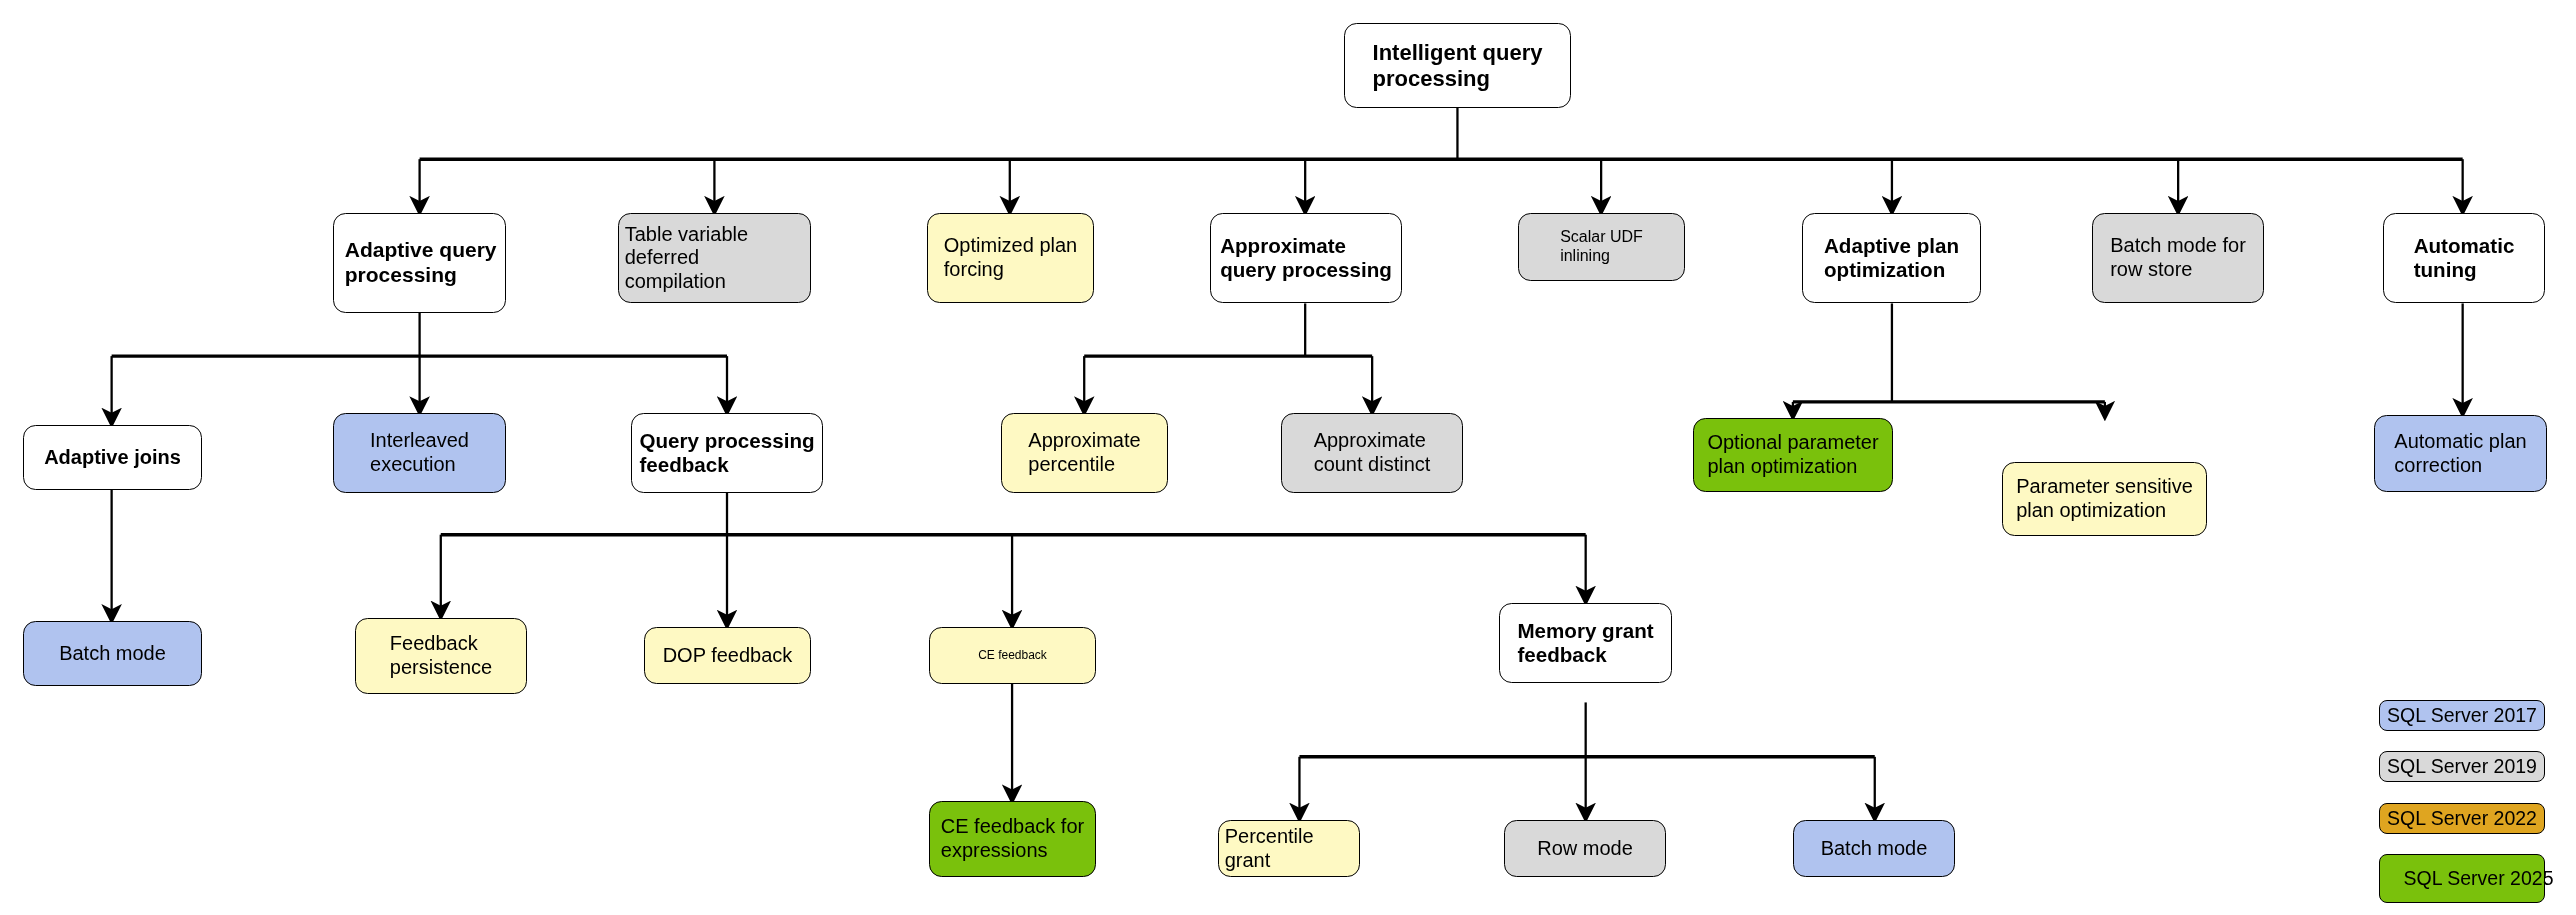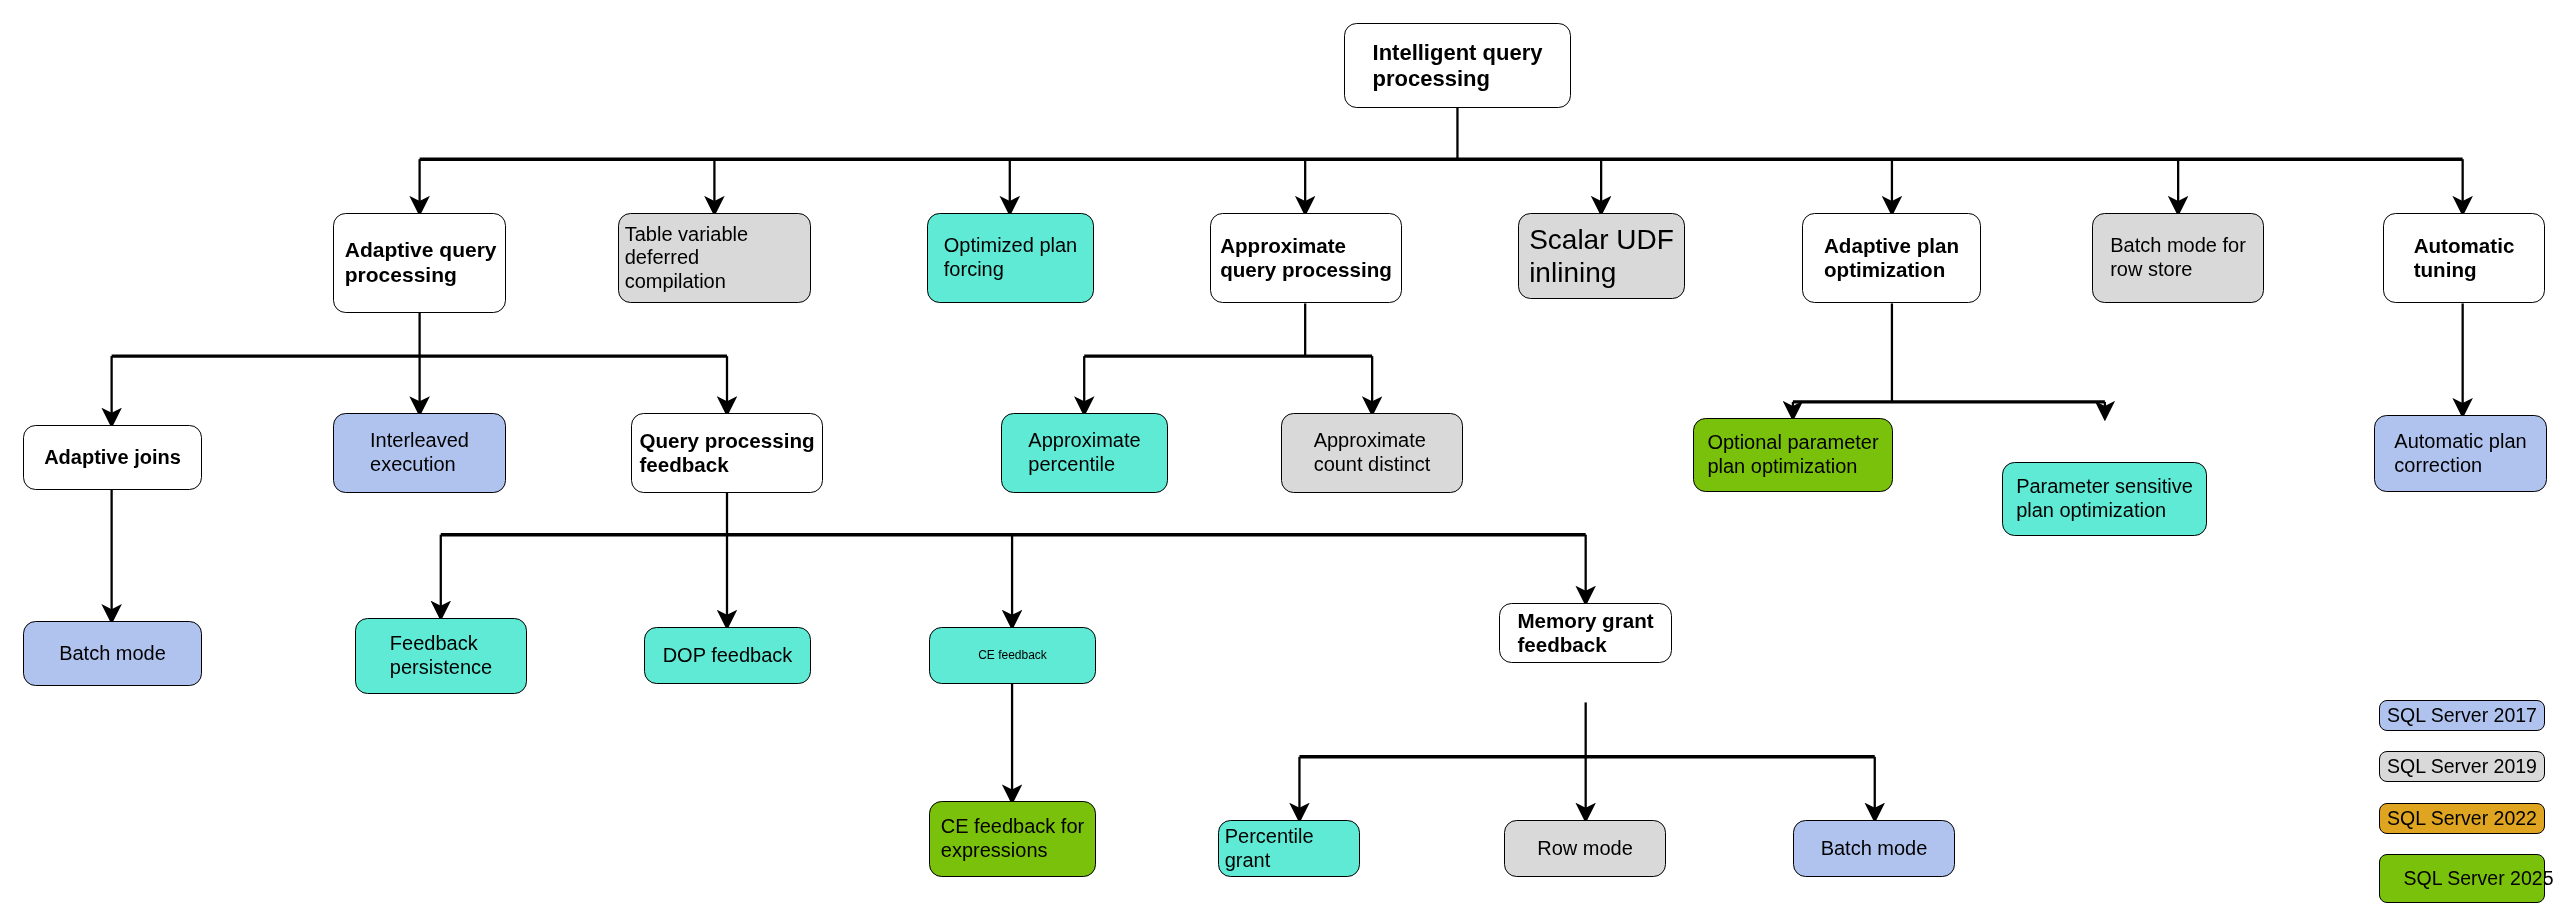--- a/index.html
+++ b/index.html
@@ -32,21 +32,21 @@
     justify-content: center;
     text-align: left;
     color: #000000;
     line-height: 1.18;
     padding: 2.3px 5.7px;
     white-space: pre-line;
     background: #ffffff;
   }
   .node.fill-white  { background: #ffffff; font-weight: bold; }
   .node.fill-gray   { background: #d9d9d9; font-weight: normal; }
-  .node.fill-orange { background: #5eead4; font-weight: normal; }
+  .node.fill-orange { background: #fef9c3; font-weight: normal; }
   .node.fill-green  { background: #7ac10c; font-weight: normal; }
   .node.fill-blue   { background: #b0c3ef; font-weight: normal; }
 
   .legend-chip {
     position: absolute;
     box-sizing: border-box;
     border: 1.7px solid #000000;
     border-radius: 8px;
     display: flex;
     align-items: center;
@@ -161,21 +161,21 @@
 
   <div class="node fill-gray" style="left:618px; top:213px; width:193px; height:90px; font-size:20px;">Table variable
 deferred compilation</div>
 
   <div class="node fill-orange" style="left:927px; top:213px; width:167px; height:90px; font-size:20px;">Optimized plan
 forcing</div>
 
   <div class="node fill-white" style="left:1210px; top:213px; width:192px; height:90px; font-size:20.6px;">Approximate
 query processing</div>
 
-  <div class="node fill-gray" style="left:1518px; top:213px; width:167px; height:86px; font-size:28px;">Scalar UDF
+  <div class="node fill-gray" style="left:1518px; top:213px; width:167px; height:68px; font-size:16px;">Scalar UDF
 inlining</div>
 
   <div class="node fill-white" style="left:1802px; top:213px; width:179px; height:90px; font-size:20.6px;">Adaptive plan
 optimization</div>
 
   <div class="node fill-gray" style="left:2092px; top:213px; width:172px; height:90px; font-size:20px;">Batch mode for
 row store</div>
 
   <div class="node fill-white" style="left:2383px; top:213px; width:162px; height:90px; font-size:20.6px;">Automatic
 tuning</div>
@@ -205,21 +205,21 @@
 
   <div class="node fill-blue" style="left:23px; top:621px; width:179px; height:65px; font-size:20px;">Batch mode</div>
 
   <div class="node fill-orange" style="left:355px; top:618px; width:172px; height:76px; font-size:20px;">Feedback
 persistence</div>
 
   <div class="node fill-orange" style="left:644px; top:627px; width:167px; height:57px; font-size:20px;">DOP feedback</div>
 
   <div class="node fill-orange" style="left:929px; top:627px; width:167px; height:57px; font-size:12px;">CE feedback</div>
 
-  <div class="node fill-white" style="left:1499px; top:603px; width:173px; height:60px; font-size:20.6px;">Memory grant
+  <div class="node fill-white" style="left:1499px; top:603px; width:173px; height:80px; font-size:20.6px;">Memory grant
 feedback</div>
 
   <div class="node fill-green" style="left:929px; top:801px; width:167px; height:76px; font-size:20px;">CE feedback for
 expressions</div>
 
   <div class="node fill-orange" style="left:1218px; top:820px; width:142px; height:57px; font-size:20px;">Percentile grant</div>
 
   <div class="node fill-gray" style="left:1504px; top:820px; width:162px; height:57px; font-size:20px;">Row mode</div>
 
   <div class="node fill-blue" style="left:1793px; top:820px; width:162px; height:57px; font-size:20px;">Batch mode</div>

